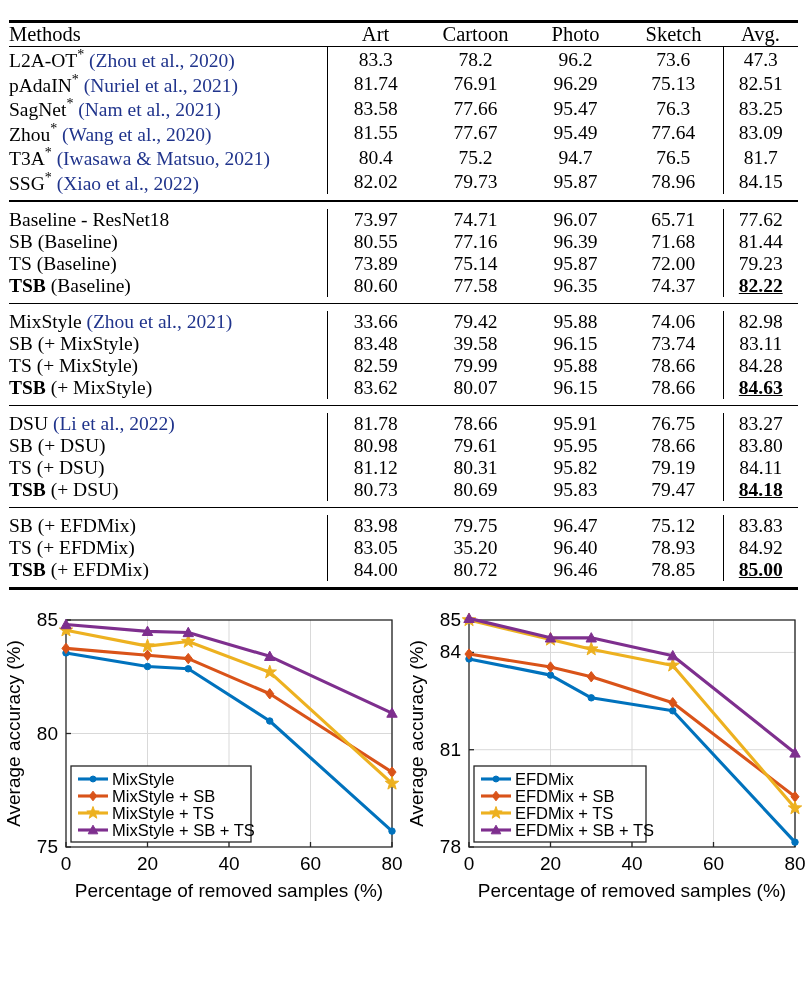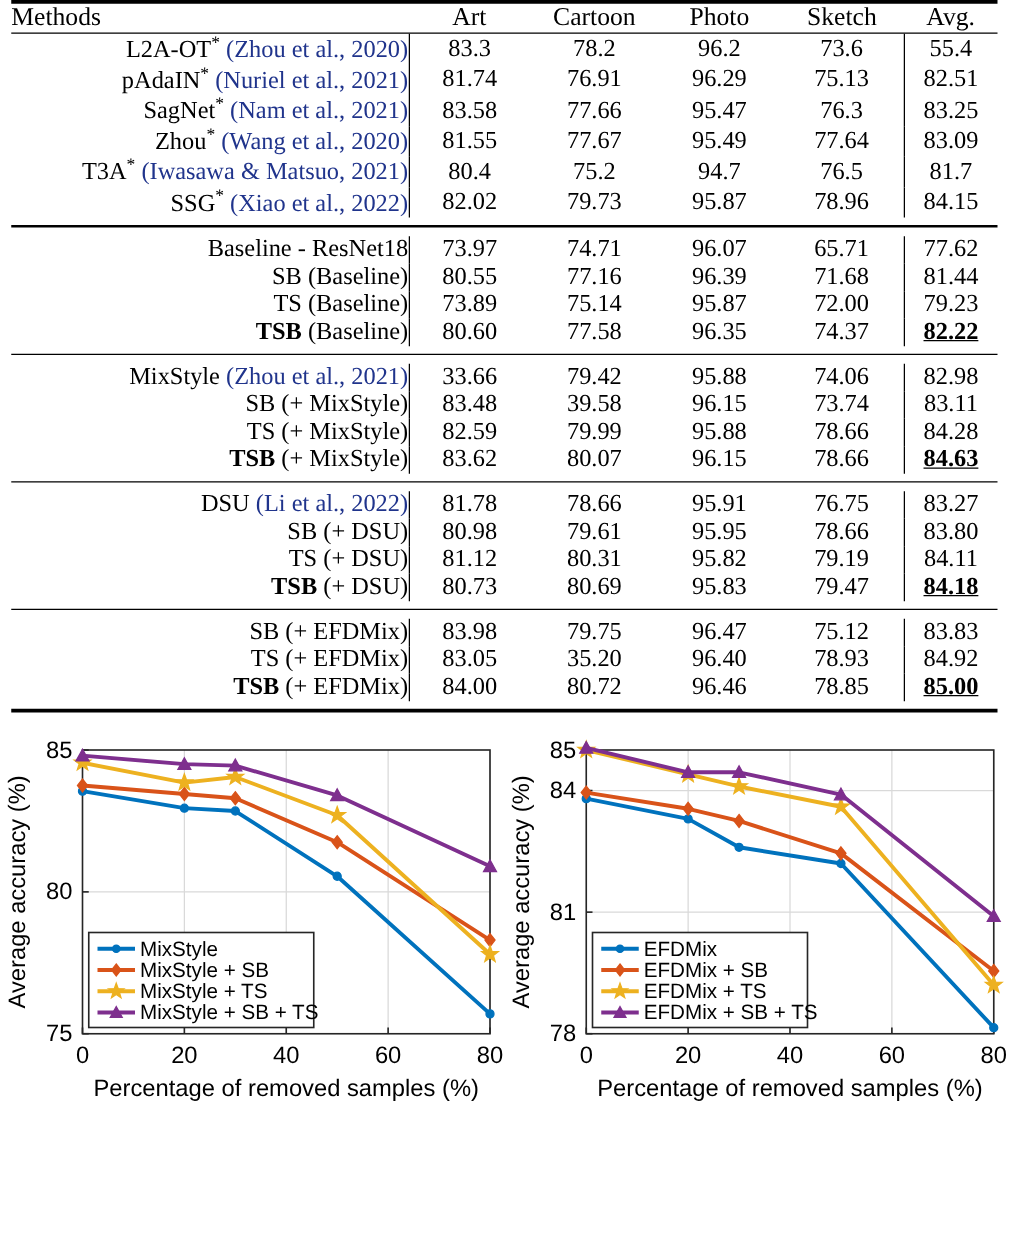--- a/index.html
+++ b/index.html
@@ -11,21 +11,21 @@
     width: 807px;
     height: 993px;
     font-family: "Liberation Serif", "DejaVu Serif", serif;
     color: #000000;
     overflow: hidden;
   }
 
   
   #results-table-wrap {
     width: 689px;
-    padding-top: 0;
+    padding-top: 20px;
     box-sizing: border-box;
   }
   table.results {
     width: 789px;
     margin: 0 9px;
     border-collapse: collapse;
     font-size: 19.5px;
     table-layout: fixed;
   }
   table.results td, table.results th {
@@ -40,21 +40,21 @@
   .hdr-cell {
     font-size: 20.5px;
     padding: 7px 0 9px 0;
   }
   .hdr-methods {
     text-align: left;
     padding-left: 12px;
   }
 
   td.method {
-    text-align: right;
+    text-align: left;
     padding: 2.5px 0 2.5px 12px;
     white-space: nowrap;
     font-size: 19.5px;
     margin-top: 16px;
   }
   td.num {
     text-align: center;
     padding: 2.5px 0;
     font-size: 19.5px;
   }
@@ -139,21 +139,21 @@
           </td>
         </tr>
     </thead>
     <tbody id="table-body">
         <tr>
           <td class="method"><span>L2A-OT</span><span class="star">*</span><span class="cite"> (Zhou et al., 2020)</span></td>
           <td class="num sep-left"><span>83.3</span></td>
           <td class="num"><span>78.2</span></td>
           <td class="num"><span>96.2</span></td>
           <td class="num"><span>73.6</span></td>
-          <td class="num sep-left"><span>55.4</span></td>
+          <td class="num sep-left"><span>47.3</span></td>
         </tr>
         <tr>
           <td class="method"><span>pAdaIN</span><span class="star">*</span><span class="cite"> (Nuriel et al., 2021)</span></td>
           <td class="num sep-left"><span>81.74</span></td>
           <td class="num"><span>76.91</span></td>
           <td class="num"><span>96.29</span></td>
           <td class="num"><span>75.13</span></td>
           <td class="num sep-left"><span>82.51</span></td>
         </tr>
         <tr>

